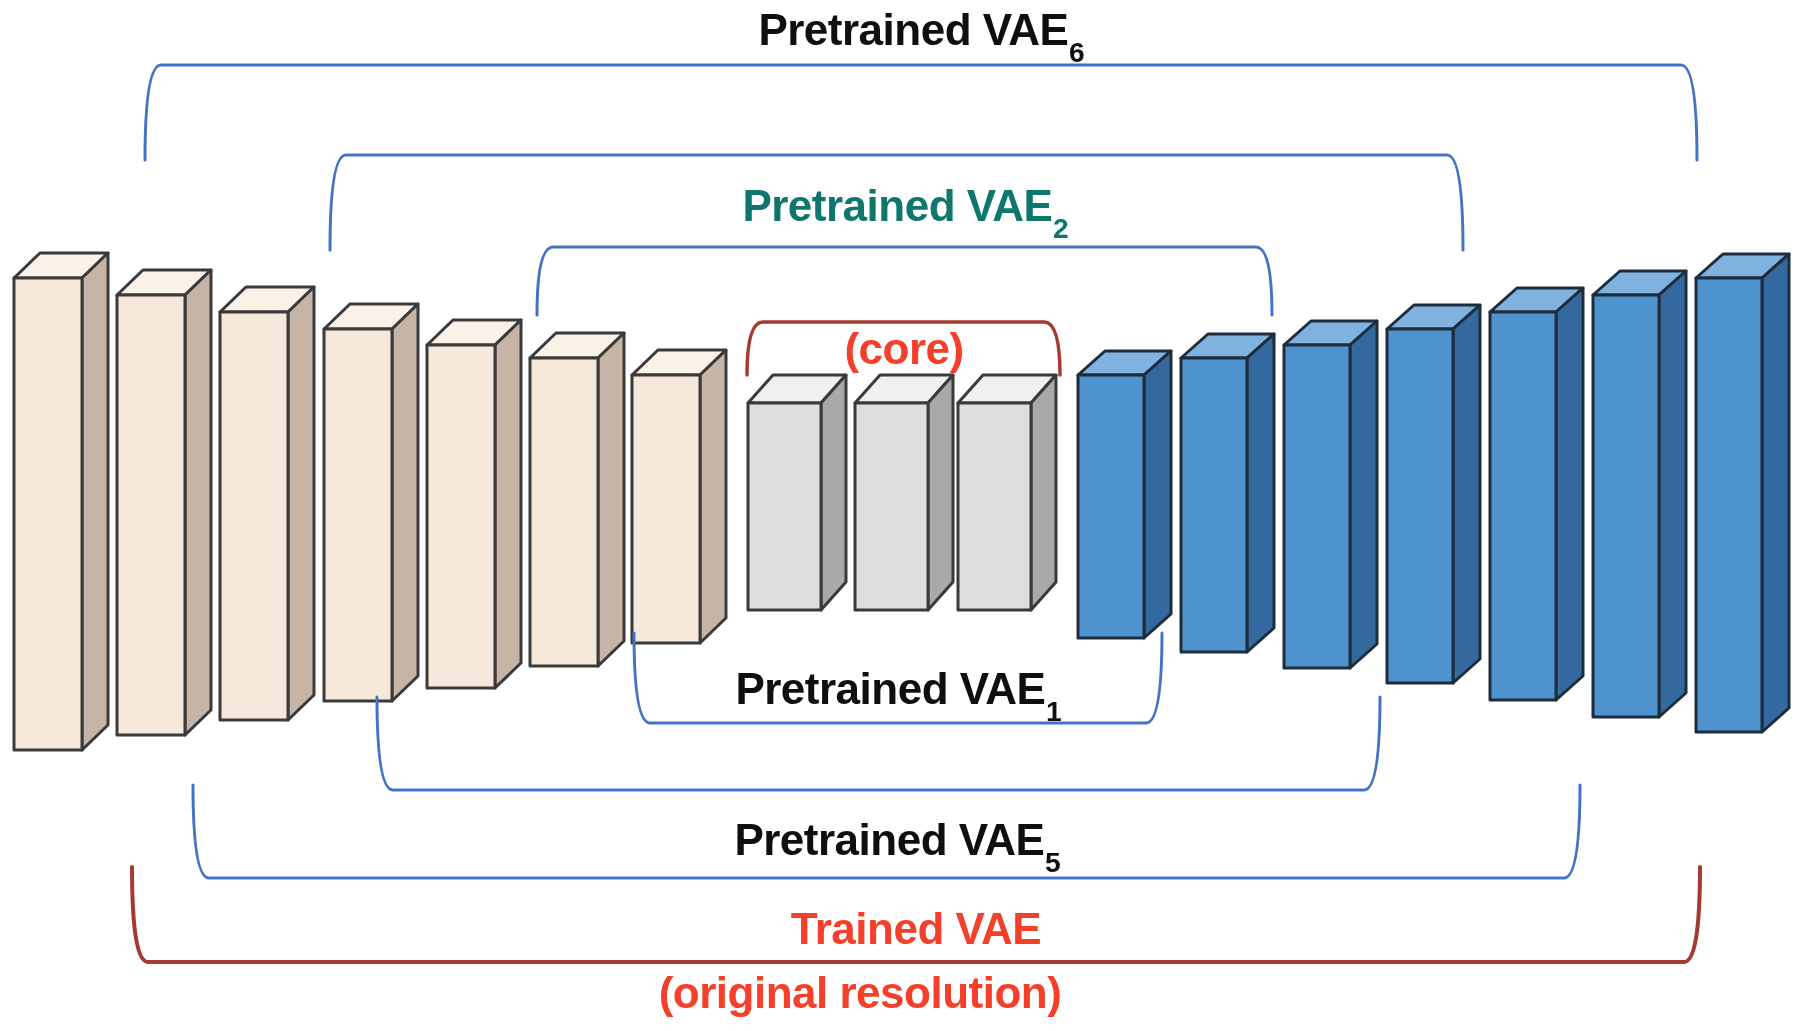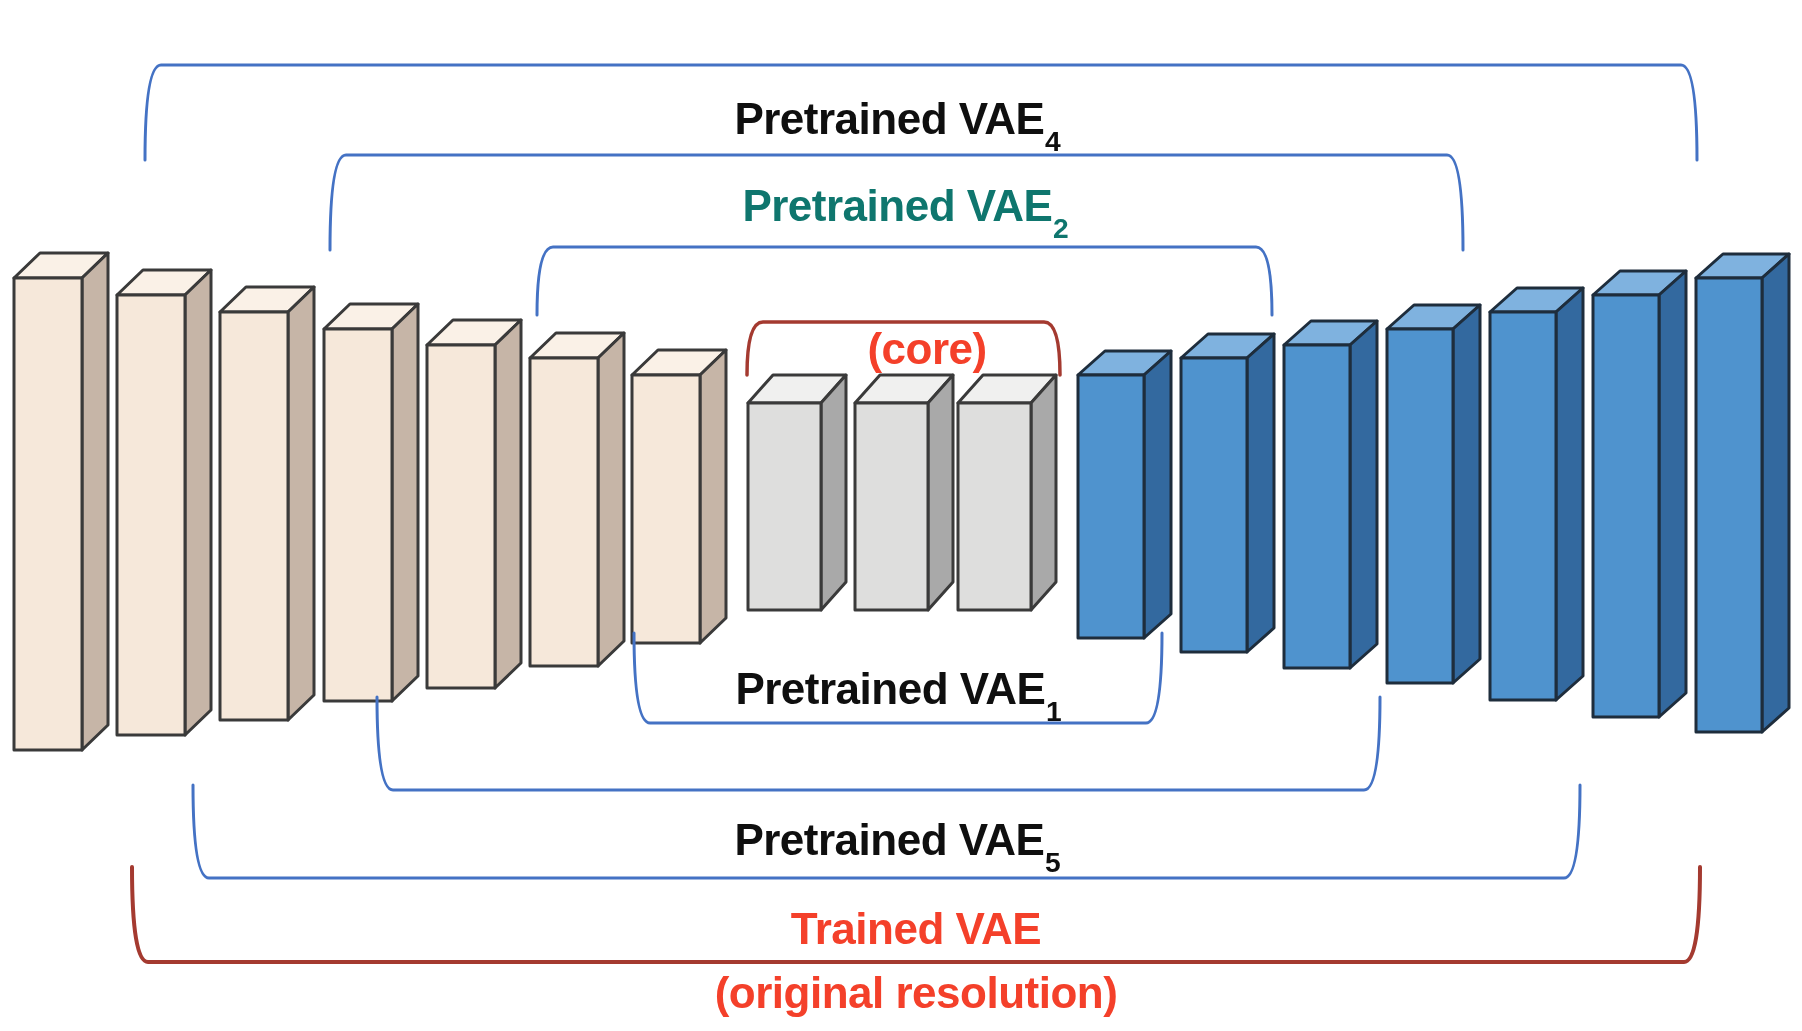--- a/index.html
+++ b/index.html
@@ -122,30 +122,30 @@
       <path d="M 145 160 Q 145 65 161 65 L 1681 65 Q 1697 65 1697 160" fill="none" stroke="#4472C4" stroke-width="3" stroke-linecap="round"></path>
       <path d="M 330 250 Q 330 155 346 155 L 1447 155 Q 1463 155 1463 250" fill="none" stroke="#4472C4" stroke-width="3" stroke-linecap="round"></path>
       <path d="M 537 315 Q 537 247 553 247 L 1256 247 Q 1272 247 1272 315" fill="none" stroke="#4472C4" stroke-width="3" stroke-linecap="round"></path>
       <path d="M 747 375 Q 747 322 763 322 L 1044 322 Q 1060 322 1060 375" fill="none" stroke="#A43A30" stroke-width="3.5" stroke-linecap="round"></path>
       <path d="M 634 633 Q 634 723 650 723 L 1146 723 Q 1162 723 1162 633" fill="none" stroke="#4472C4" stroke-width="3" stroke-linecap="round"></path>
       <path d="M 377 697 Q 377 790 393 790 L 1364 790 Q 1380 790 1380 697" fill="none" stroke="#4472C4" stroke-width="3" stroke-linecap="round"></path>
       <path d="M 193 785 Q 193 878 209 878 L 1564 878 Q 1580 878 1580 785" fill="none" stroke="#4472C4" stroke-width="3" stroke-linecap="round"></path>
       <path d="M 132 867 Q 132 962 148 962 L 1684 962 Q 1700 962 1700 867" fill="none" stroke="#A43A30" stroke-width="4" stroke-linecap="round"></path>
     </svg>
 
+  <div class="label" style="left: 921px; top: 30px; color: rgb(15, 15, 15);"><span>Pretrained VAE</span><sub>6</sub></div>
 
-  <div class="label" style="left: 897px; top: 119px; color: rgb(15, 15, 15);"><span>Pretrained VAE</span><sub>4</sub></div>
 
   <div class="label" style="left: 905px; top: 206px; color: #0f766e;"><span>Pretrained VAE</span><sub>2</sub></div>
 
 
-  <div class="label" style="left: 904px; top: 349px; color: rgb(244, 64, 42); margin-left: 23px;"><span>(core)</span></div>
+  <div class="label" style="left: 904px; top: 349px; color: rgb(244, 64, 42);"><span>(core)</span></div>
 
   <div class="label" style="left: 898px; top: 689px; color: rgb(15, 15, 15); text-align: right;"><span>Pretrained VAE</span><sub>1</sub></div>
 
 
   <div class="label" style="left: 887px; top: 840px; color: rgb(15, 15, 15); margin-left: 10px;"><span>Pretrained VAE</span><sub>5</sub></div>
 
   <div class="label" style="left: 916px; top: 929px; color: rgb(244, 64, 42);"><span>Trained VAE</span></div>
 
-  <div class="label" style="left: 916px; top: 993px; color: rgb(244, 64, 42);"><span>(original resolution)</span></div>
+  <div class="label" style="left: 860px; top: 993px; color: rgb(244, 64, 42);"><span>(original resolution)</span></div>
 
 </div>
 
 </body></html>

